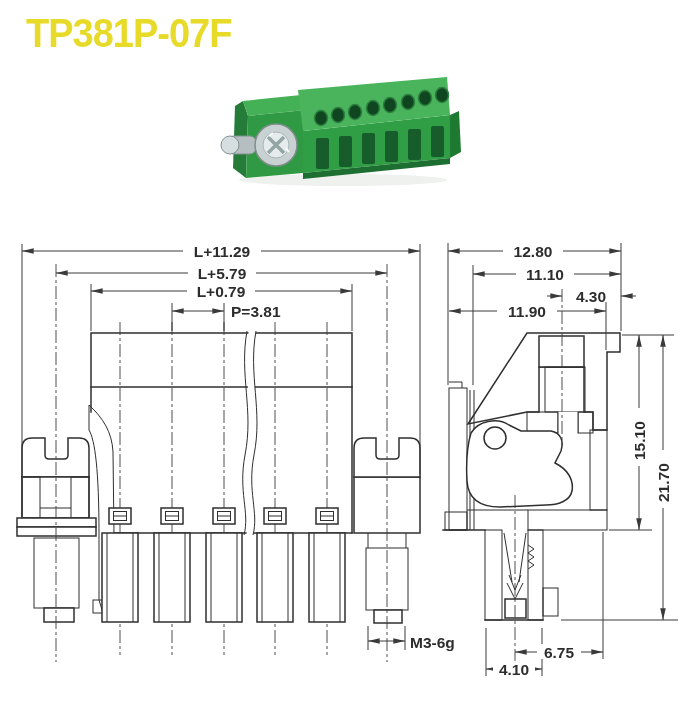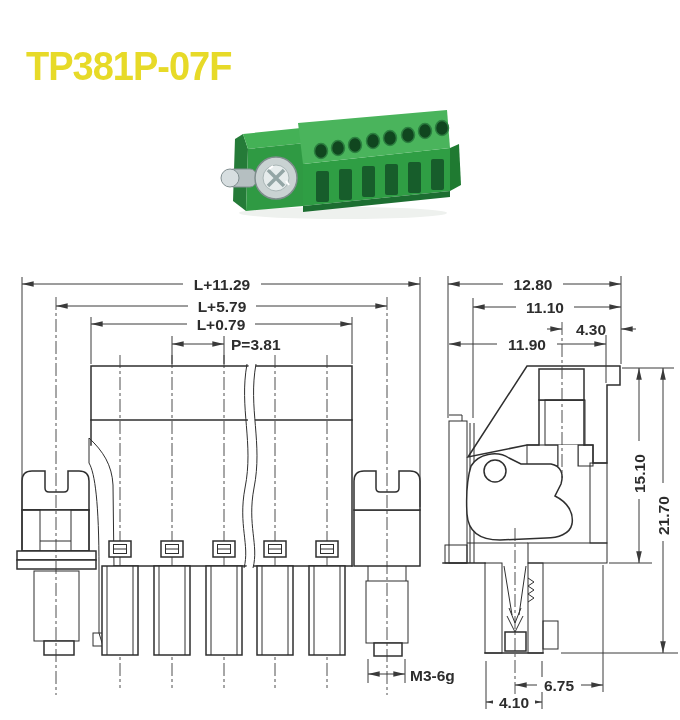--- a/index.html
+++ b/index.html
@@ -1,17 +1,17 @@
 <!DOCTYPE html>
 <html><head>
 <meta charset="utf-8">
 <style>
   html,body{margin:0;padding:0;background:#ffffff;}
   .page{position:relative;width:680px;height:676px;background:#fff;overflow:hidden;
-        font-family:"Liberation Sans",sans-serif;margin-top:33px;}
+        font-family:"Liberation Sans",sans-serif;}
   .title{position:absolute;left:26px;top:10px;font-size:38px;font-weight:bold;
          letter-spacing:-1px;transform:scaleY(1.08);transform-origin:left top;}
   .photo{position:absolute;left:213px;top:56px;width:264px;height:136px;}
   .drawing{position:absolute;left:0;top:0;width:680px;height:720px;}
   .footer{position:absolute;left:28px;top:678px;font-size:25px;color:#8a8a8a;
           letter-spacing:0.5px;white-space:nowrap;}
   .footer span{margin-right:22px;}
   
   .ln{stroke:#2f2f2f;stroke-width:1.5;fill:none;stroke-linejoin:miter;stroke-linecap:square;}
   .lnf{stroke:#2f2f2f;stroke-width:1.5;fill:#ffffff;stroke-linejoin:miter;}

